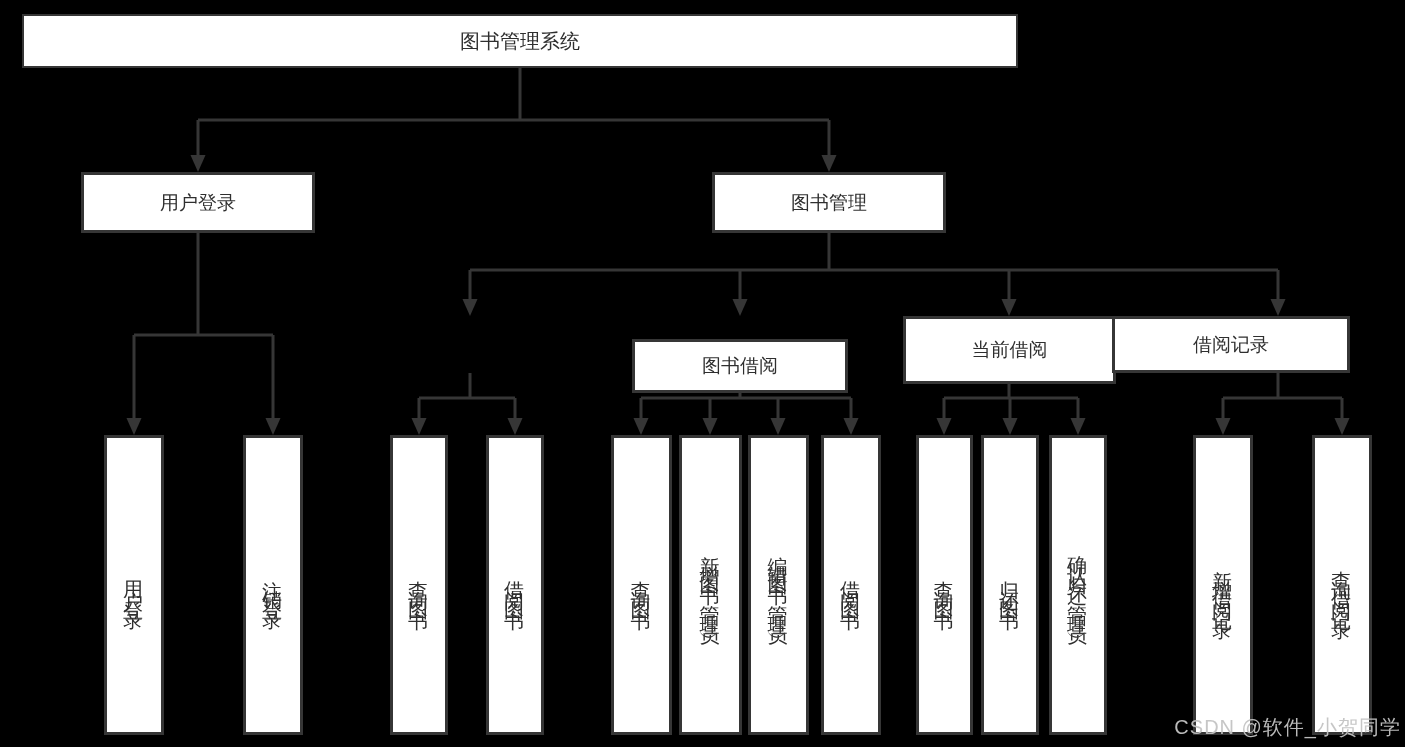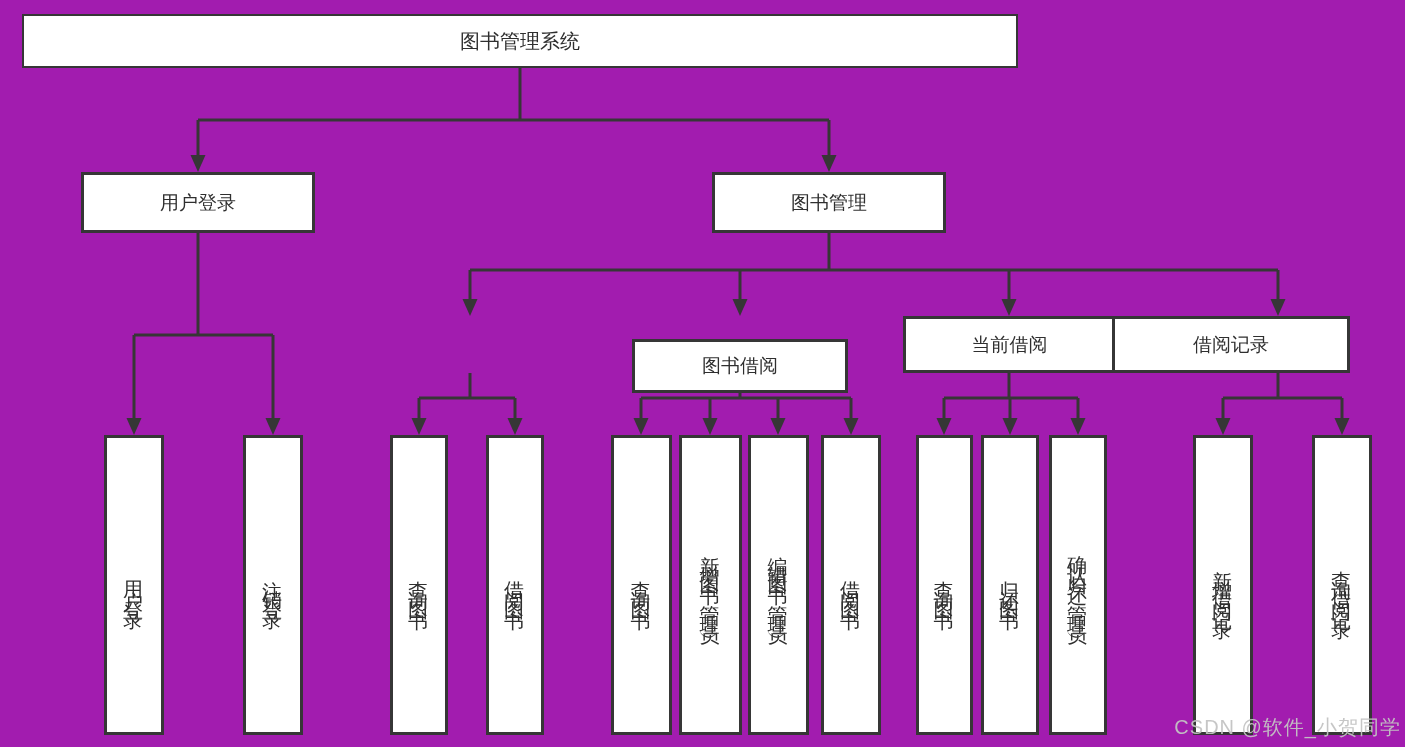--- a/index.html
+++ b/index.html
@@ -1,20 +1,20 @@
 <!DOCTYPE html>
 <html><head>
 <meta charset="utf-8">
 <style>
   html, body { margin: 0; padding: 0; background: #ffffff; }
   .canvas {
     position: relative;
     width: 1405px;
     height: 747px;
-    background: #a21caf;
+    background: #000000;
     font-family: "Liberation Sans", sans-serif;
     overflow: hidden;
   }
   .connectors {
     position: absolute;
     left: 0; top: 0;
     width: 1405px; height: 747px;
     z-index: 1;
   }
   .connectors path {
@@ -124,21 +124,21 @@
       <polygon points="1334.5,418 1349.5,418 1342,435"></polygon>
     </g>
   </svg>
 
   <div class="box root" style="left:22px; top:14px; width:996px; height:54px;">图书管理系统</div>
 
   <div class="box" style="left:81px; top:172px; width:234px; height:61px;">用户登录</div>
   <div class="box" style="left:712px; top:172px; width:234px; height:61px;">图书管理</div>
 
   <div class="box" style="left:632px; top:299px; width:216px; height:54px;margin-top:40px;">图书借阅</div>
-  <div class="box" style="left:903px; top:316px; width:213px; height:57px;">当前借阅</div>
+  <div class="box" style="left:903px; top:316px; width:213px; height:68px;">当前借阅</div>
   <div class="box" style="left:1112px; top:316px; width:238px; height:57px;">借阅记录</div>
 
   <div class="box vbox" style="left:104px; top:435px; width:60px; height:300px;">用户登录</div>
   <div class="box vbox" style="left:243px; top:435px; width:60px; height:300px;">注销登录</div>
 
   <div class="box vbox" style="left:390px; top:435px; width:58px; height:300px;">查询图书</div>
   <div class="box vbox" style="left:486px; top:435px; width:58px; height:300px;">借阅图书</div>
 
   <div class="box vbox" style="left:611px; top:435px; width:61px; height:300px;">查询图书</div>
   <div class="box vbox" style="left:679px; top:435px; width:63px; height:300px;">新增图书（管理员）</div>

